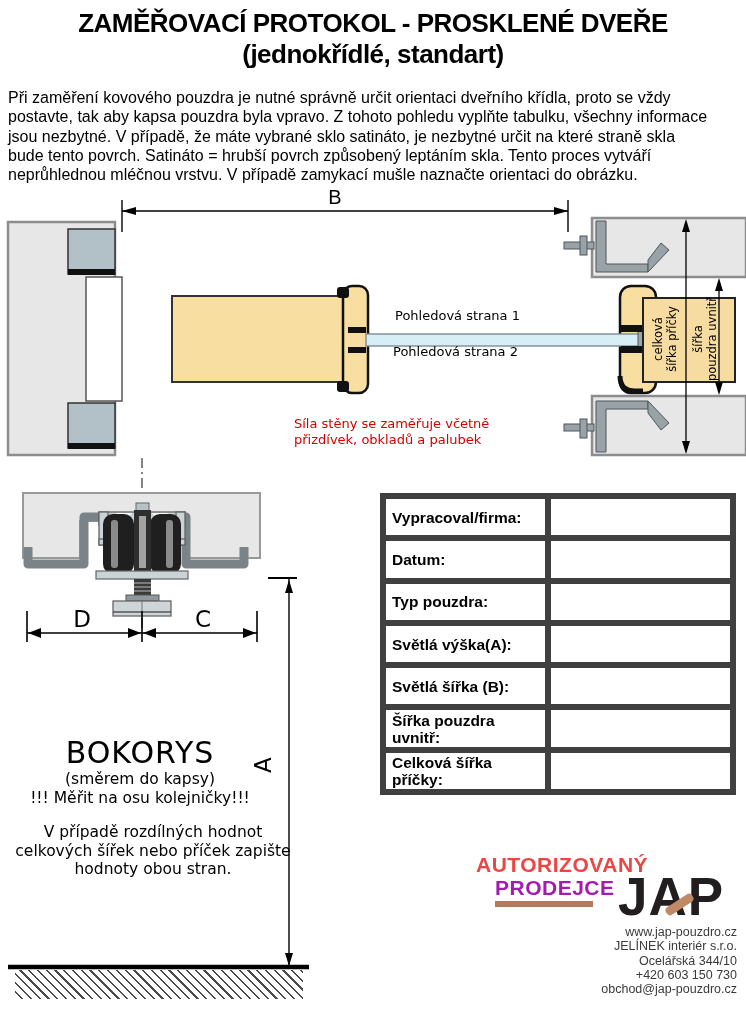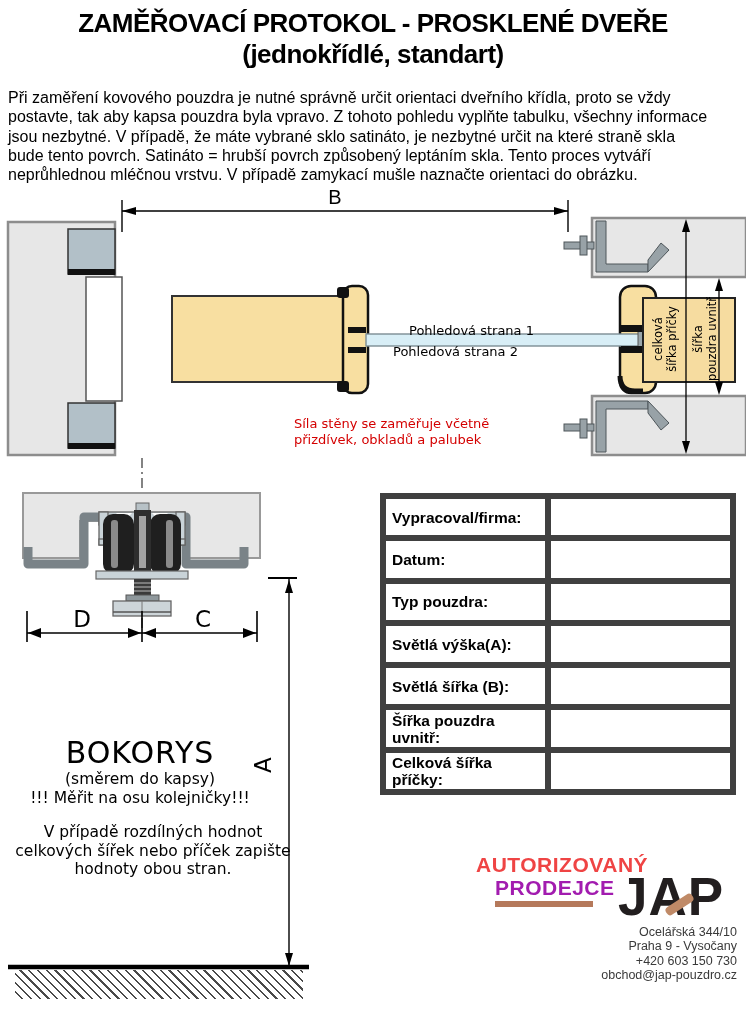--- a/index.html
+++ b/index.html
@@ -12,21 +12,21 @@
   .abs{position:absolute;}
   .pre{white-space:pre-line;}
   
   .title{left:0;top:8px;width:746px;text-align:center;font-weight:bold;
          font-size:26px;letter-spacing:-0.5px;line-height:30px;}
   .title2{top:39px;}
   .intro{left:8px;top:88px;width:736px;font-size:16px;line-height:19.3px;}
   
   .dimB{left:320px;top:186px;width:30px;text-align:center;font-size:20px;}
   .sideLabel{font-family:"DejaVu Sans",sans-serif;font-size:13px;}
-  .side1{left:409px;top:308px;margin-top:15px;}
+  .side1{left:395px;top:308px;}
   .side2{left:393px;top:344px;}
   .redNote{left:294px;top:416px;font-family:"DejaVu Sans",sans-serif;
            font-size:13px;line-height:16px;}
   .rot{transform:rotate(-90deg);transform-origin:center;
        font-family:"DejaVu Sans",sans-serif;font-size:11.5px;line-height:13.5px;
        text-align:center;}
   .rot1{left:611px;top:325px;width:110px;height:28px;}
   .rot2{left:651px;top:325px;width:110px;height:28px;}
   
   .dimDC{font-size:23px;font-family:"DejaVu Sans",sans-serif;}
@@ -241,19 +241,20 @@
         </tr>
   </tbody>
     </table>
 
   <div class="abs copper1">AUTORIZOVANÝ</div>
   <div class="abs copper2">PRODEJCE</div>
   <div class="abs copperBar"></div>
   <div class="abs japText">JAP</div>
   <div class="abs swoosh"></div>
   <div class="abs contact">
+    <div>www.jap-pouzdro.cz</div>
+    <div>JELÍNEK interiér s.r.o.</div>
     <div>Ocelářská 344/10</div>
-    <div>Praha 9 - Vysočany</div>
     <div>+420 603 150 730</div>
     <div>obchod@jap-pouzdro.cz</div>
   </div>
 
 </div>
 
 </body></html>

